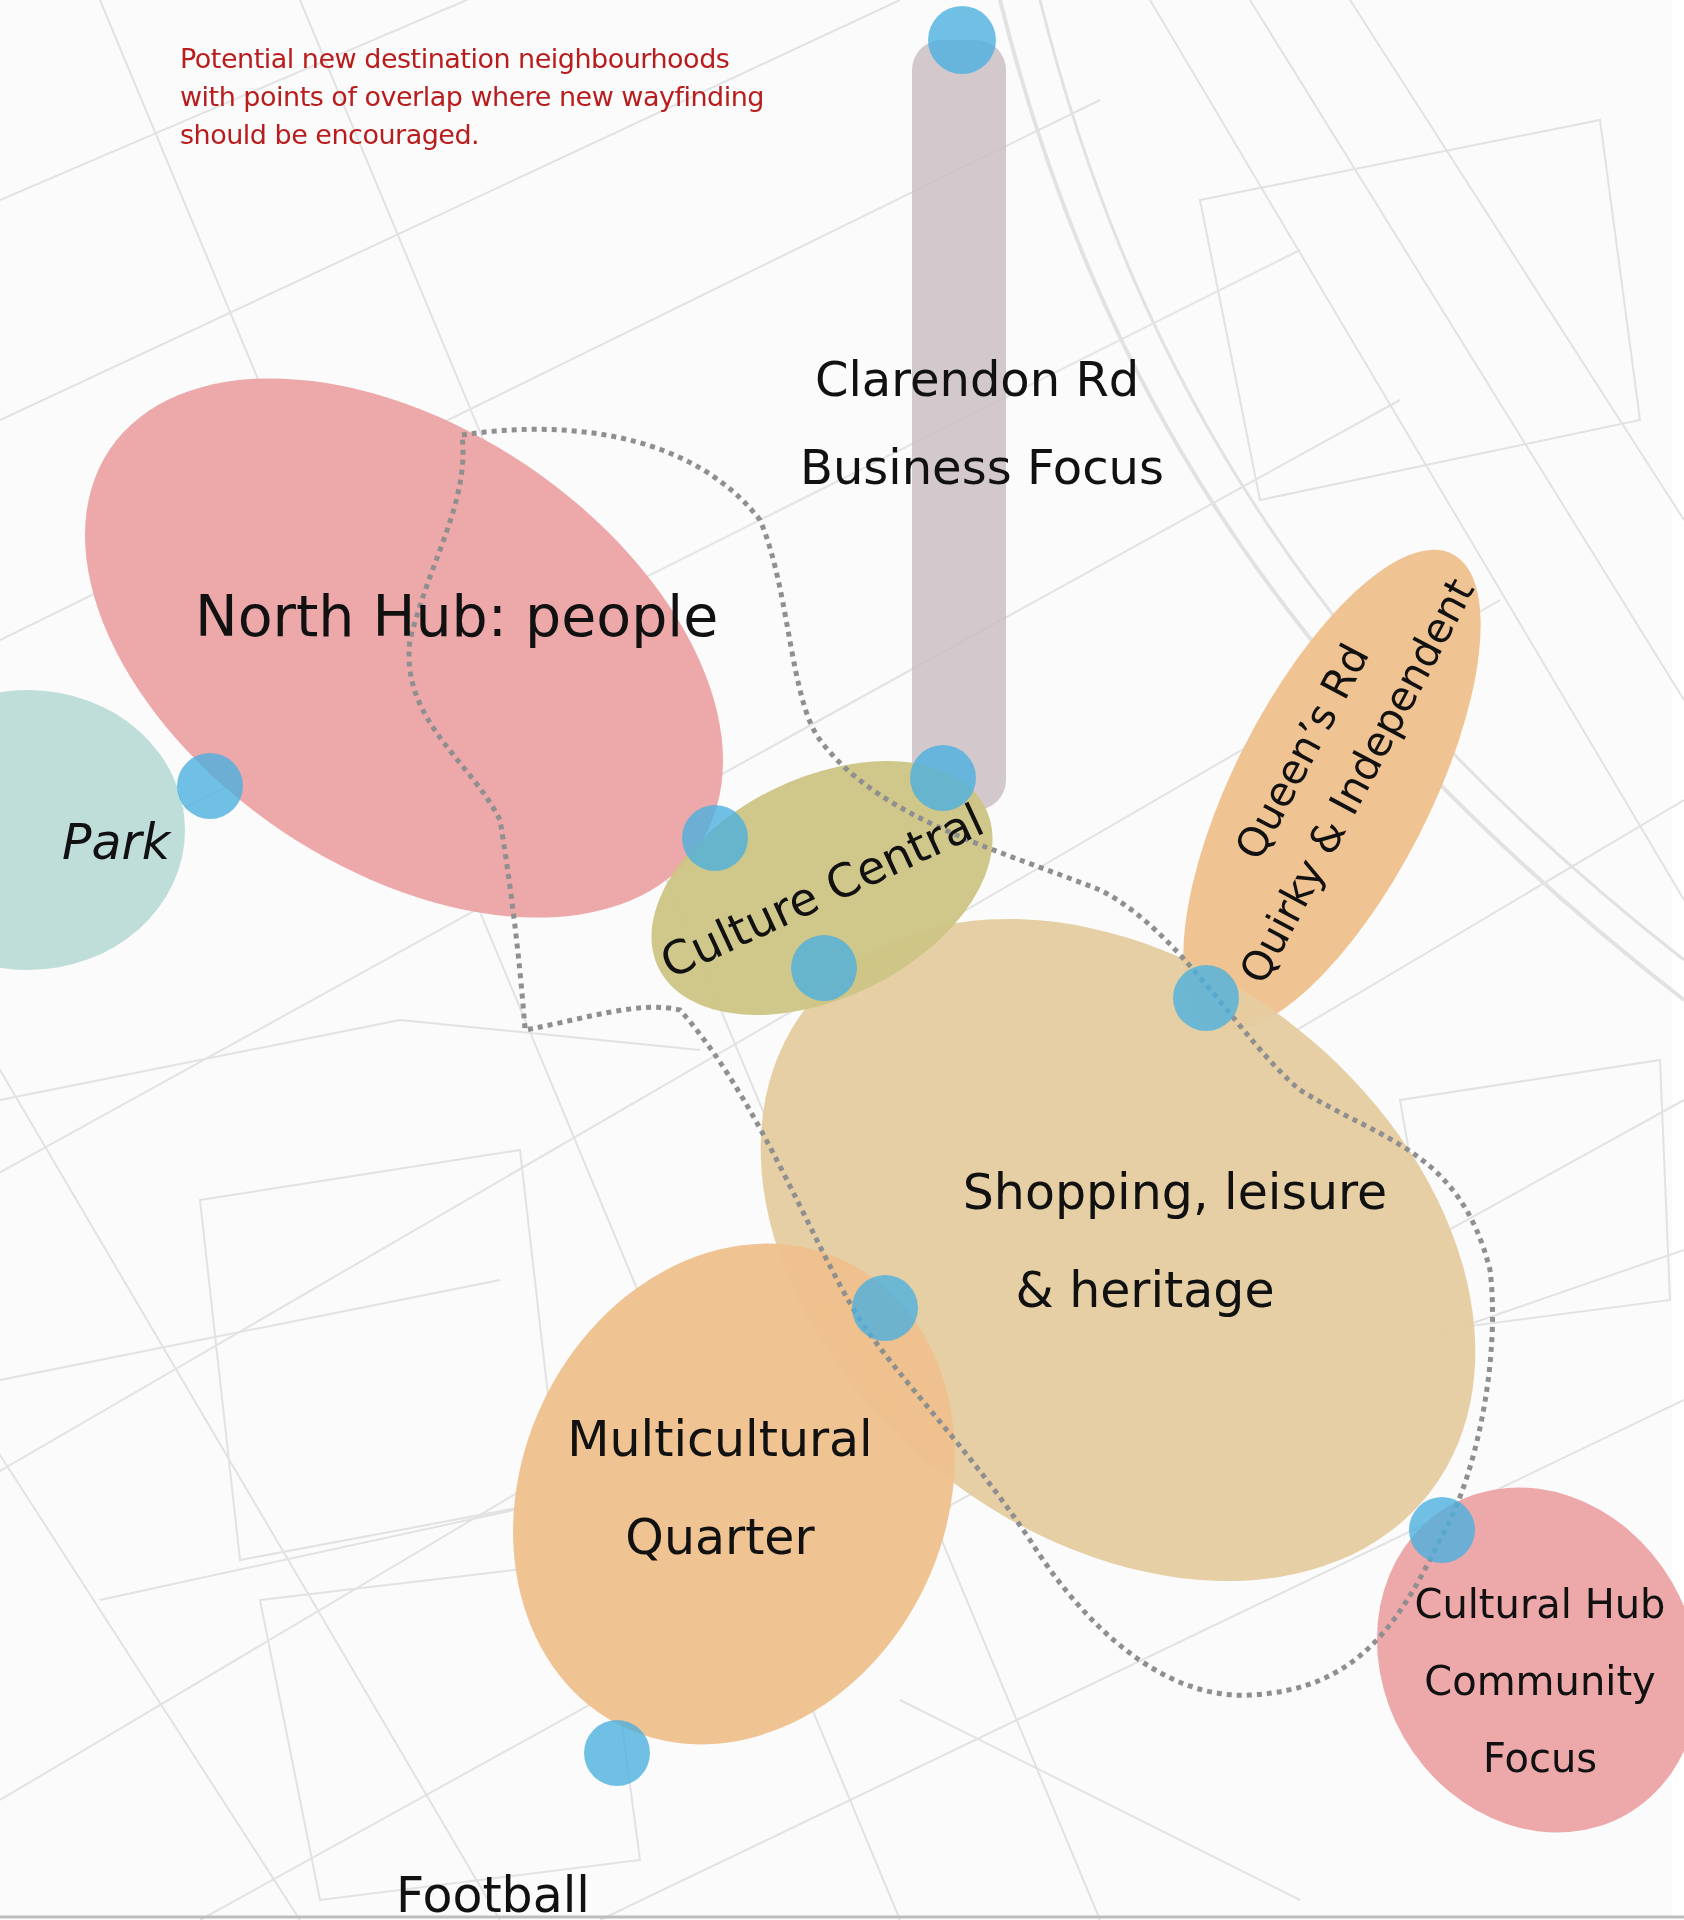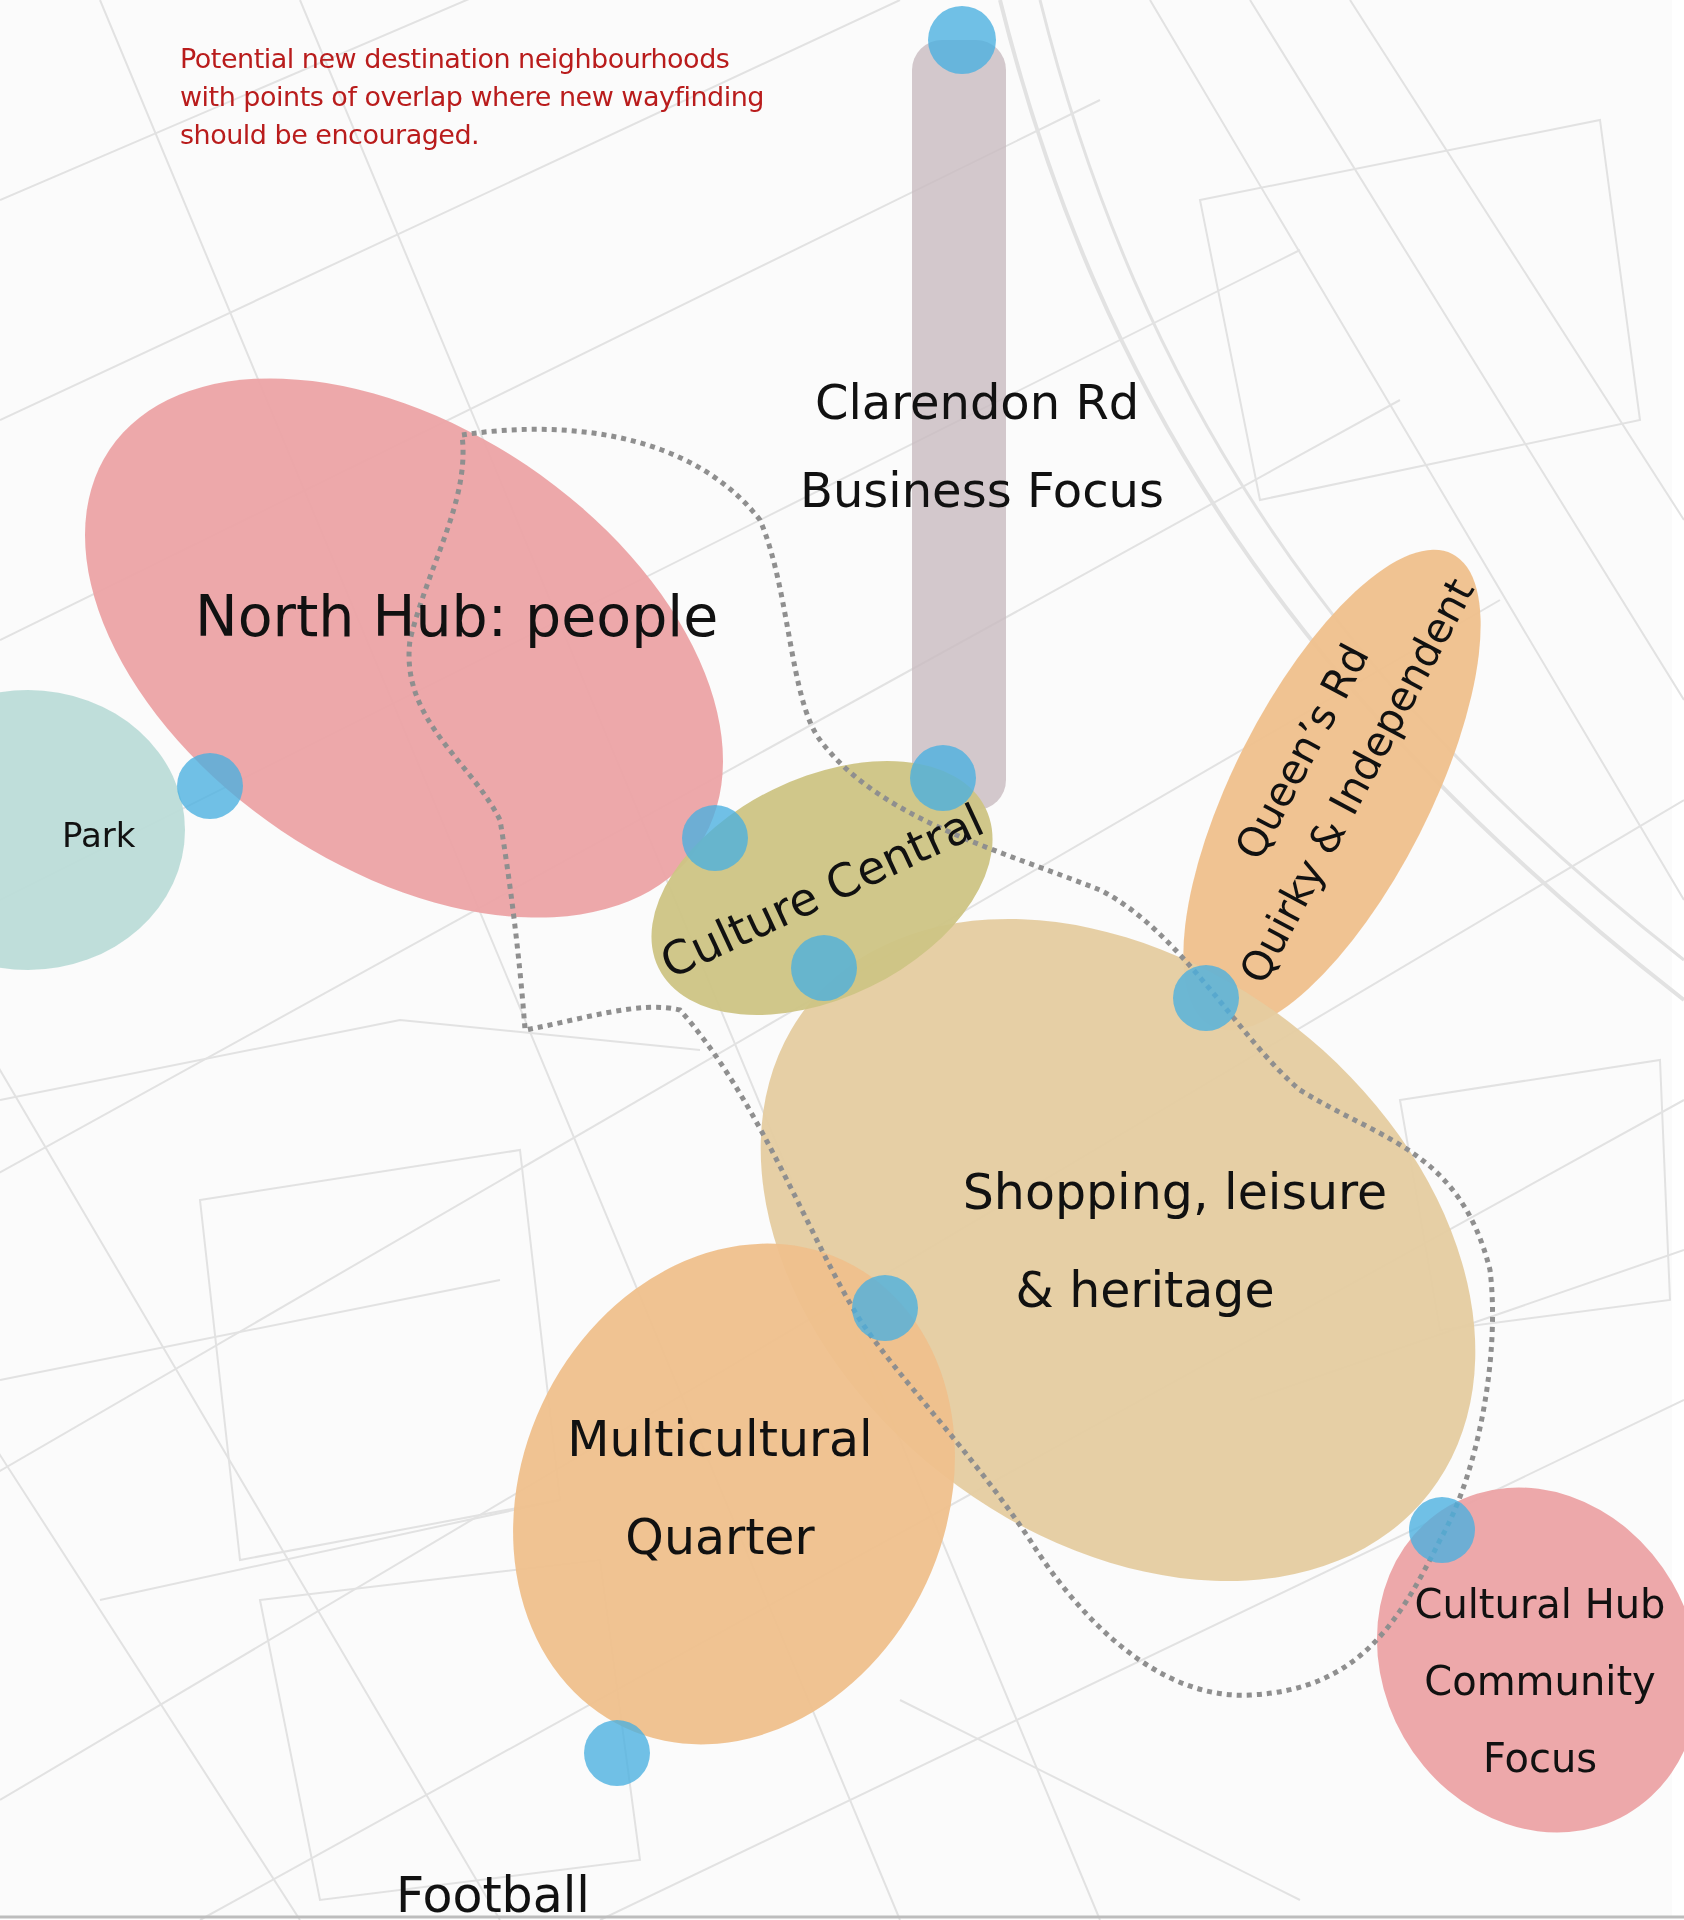--- a/index.html
+++ b/index.html
@@ -52,30 +52,30 @@
 
   <line x1="0" y1="1917" x2="1684" y2="1917" stroke="#bdbdbd" stroke-width="3"></line>
 </svg>
 
 <div class="caption">
   <span>Potential new destination neighbourhoods</span>
   <span>with points of overlap where new wayfinding</span>
   <span>should be encouraged.</span>
 </div>
 
-<div class="label" style="left:800px; top:355px; font-size:48px; width:390px; text-align:left;margin-top:23px;">
+<div class="label" style="left:800px; top:355px; font-size:48px; width:390px; text-align:left;">
   <span class="line" style="padding-left:15px; height:88px;">Clarendon Rd</span>
   <span class="line">Business Focus</span>
 </div>
 
 <div class="label" style="left:195px; top:588px; font-size:57px; width:480px;">
   <span class="line" style="height:88px;">North Hub: people</span>
 </div>
 
-<div class="label" style="left:62px; top:818px; font-size:34px;">Park</div>
+<div class="label" style="left:62px; top:818px; font-size:49px;font-style:italic;">Park</div>
 
 <div class="label" style="left:622px; top:868px; font-size:46px; width:400px; transform:rotate(-25deg); transform-origin:center center;">Culture Central</div>
 
 <div class="label" style="left:1100px; top:715px; font-size:41px; width:460px; transform:rotate(-62deg); transform-origin:center center;">
   <span class="line" style="height:62px;">Queen’s Rd</span>
   <span class="line">Quirky &amp; Independent</span>
 </div>
 
 <div class="label" style="left:955px; top:1168px; font-size:49px; width:440px;">
   <span class="line" style="height:98px;">Shopping, leisure</span>

